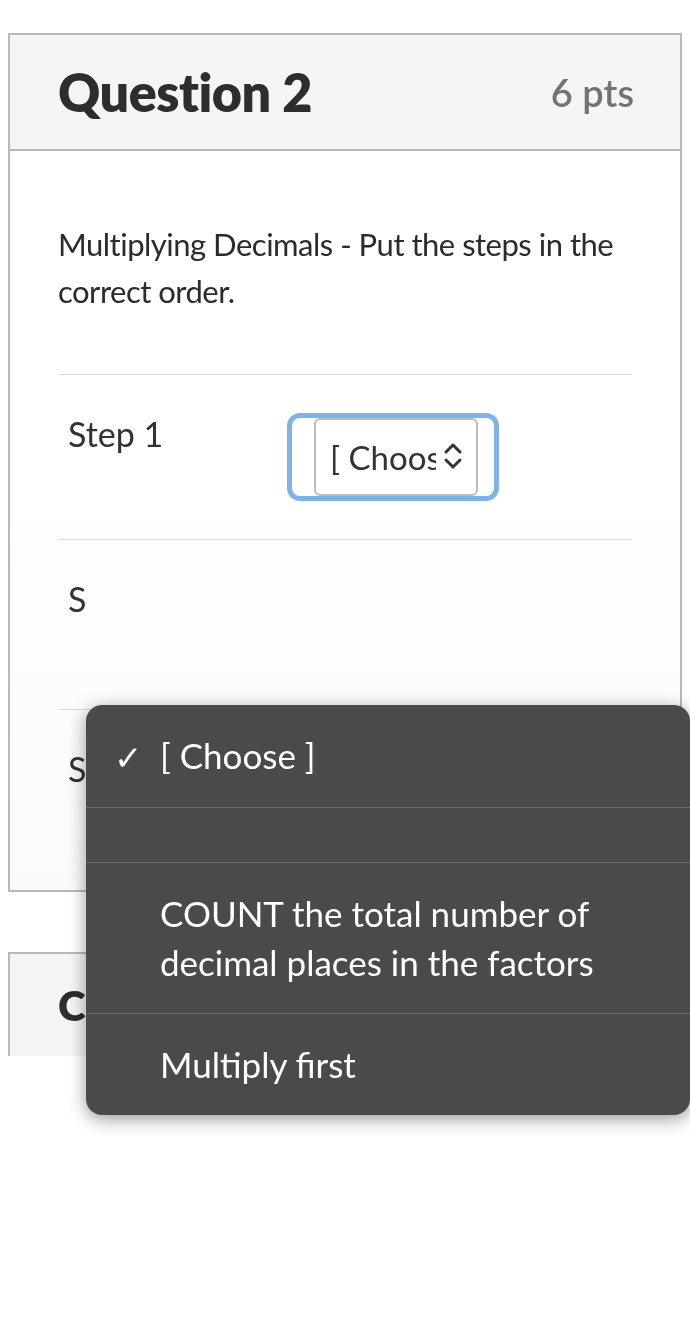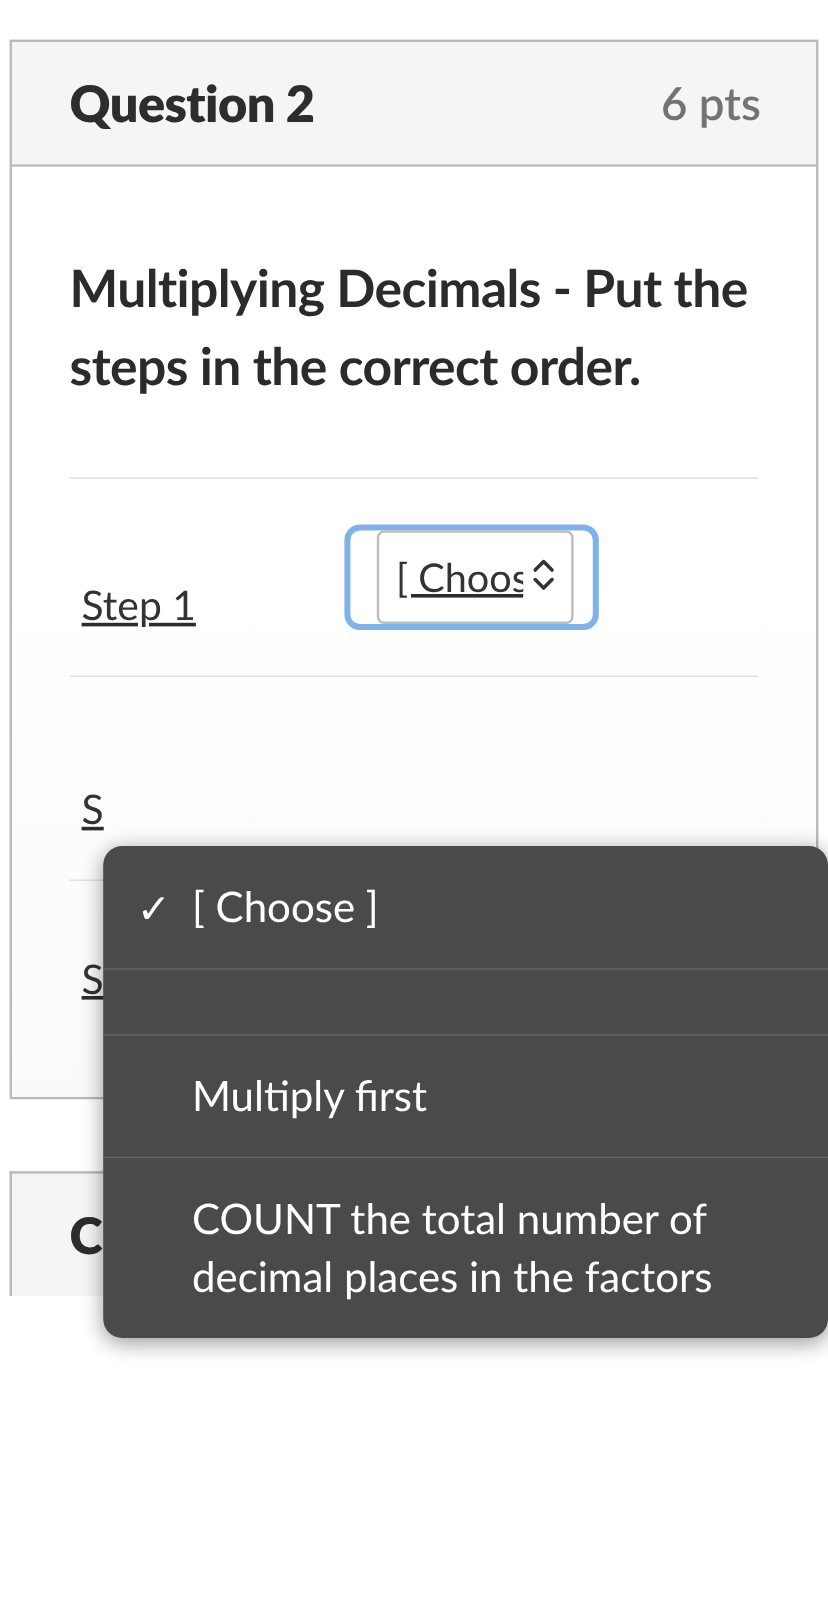--- a/index.html
+++ b/index.html
@@ -23,50 +23,49 @@
     }
     .card-header {
       display: flex;
       justify-content: space-between;
       align-items: center;
       padding: 26px 46px 26px 48px;
       background: #f5f5f5;
       border-bottom: 2px solid #b9b9b9;
     }
     .q-title {
-      font-size: 42px;
+      font-size: 52px;
       font-weight: 800;
       letter-spacing: -0.5px;
     }
     .q-pts {
       font-size: 38px;
       font-weight: 600;
       color: #737373;
     }
     .card-body {
       padding: 70px 48px 40px 48px;
       background: linear-gradient(#ffffff 0%, #ffffff 45%, #fafafa 100%);
     }
     .prompt {
-      font-size: 43px;
-      font-weight: 700;
+      font-size: 31px;
+      font-weight: 400;
       line-height: 1.5;
       letter-spacing: -0.5px;
       color: #2b2b2b;
     }
     .divider {
       border-top: 1px solid #d9d9d9;
       margin: 60px 0 0 0;
     }
     .step-row {
       display: flex;
-      align-items: flex-end;
+      align-items: flex-start;
       padding: 38px 0;
       border-bottom: 1px solid #d9d9d9;
-      text-decoration: underline;
     }
     .step-label {
       width: 225px;
       font-size: 34px;
       font-weight: 400;
       color: #333;
       padding-left: 10px;
     }
     .select-box {
       width: 212px;
@@ -198,20 +197,20 @@
   <div class="dropdown">
     <div class="dropdown-item">
       <span class="check">✓</span>
       <span class="opt-text">[ Choose ]</span>
     </div>
     <div class="dropdown-item">
       <span class="check"></span>
     </div>
     <div class="dropdown-item">
       <span class="check"></span>
+      <span class="opt-text">COUNT the total number of decimal places in the factors</span>
+    </div>
+    <div class="dropdown-item">
+      <span class="check"></span>
       <span class="opt-text">Multiply first</span>
-    </div>
-    <div class="dropdown-item">
-      <span class="check"></span>
-      <span class="opt-text">COUNT the total number of decimal places in the factors</span>
     </div>
   </div>
 </div>
 
 </body></html>

